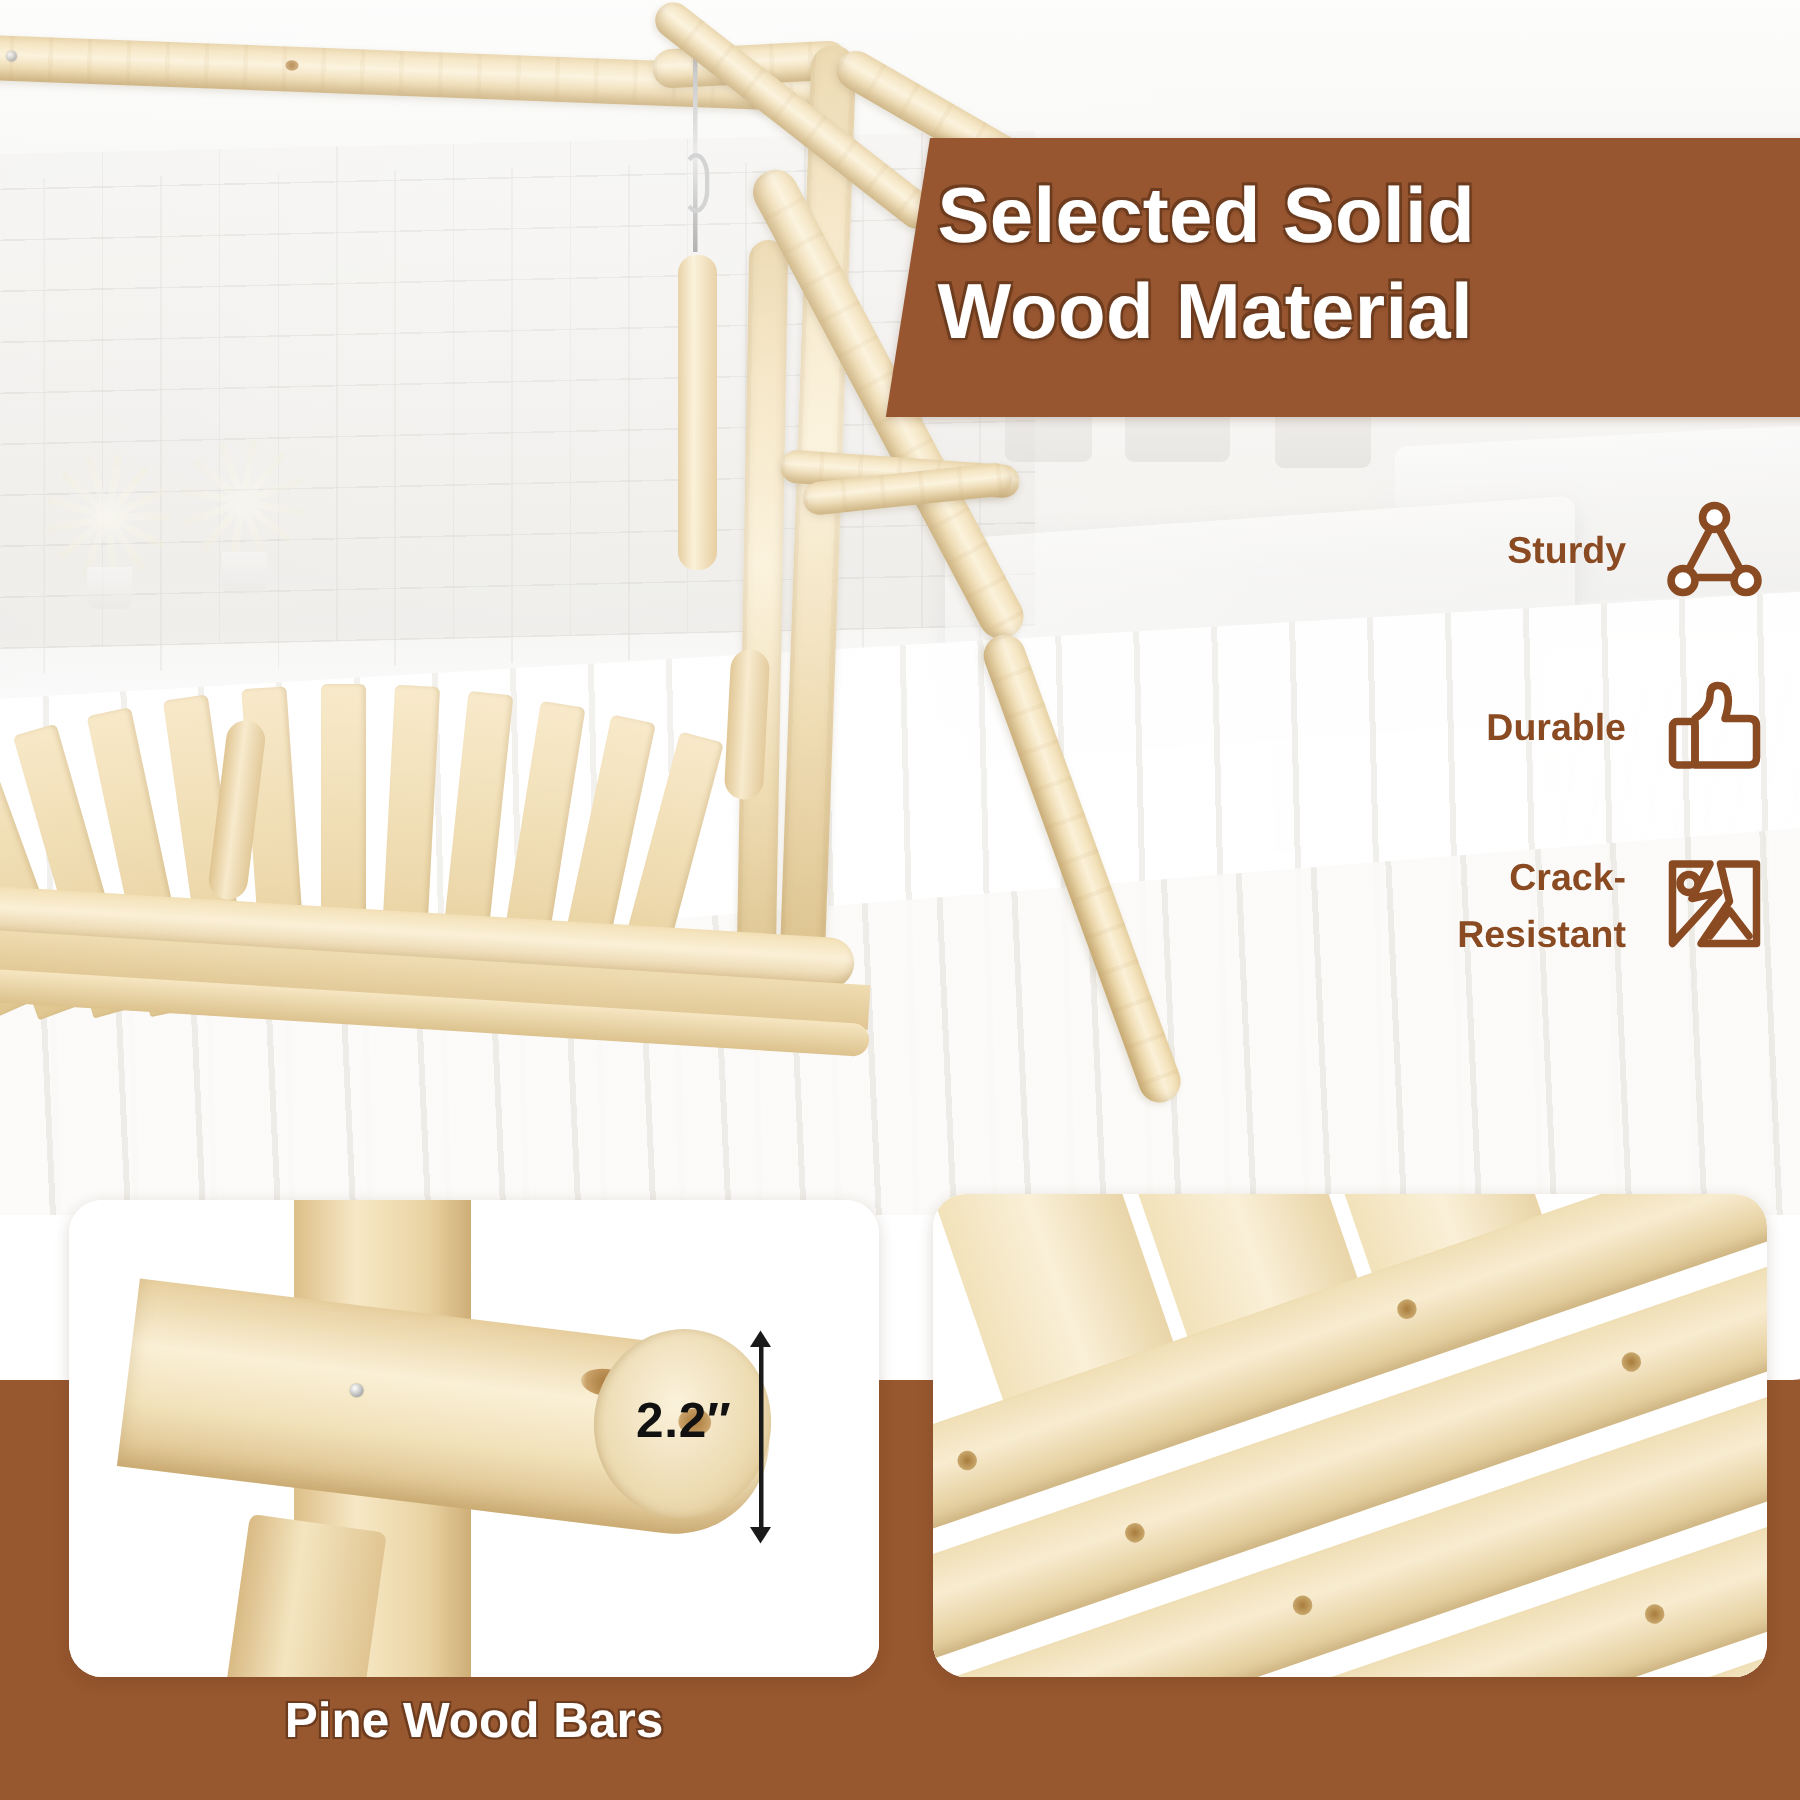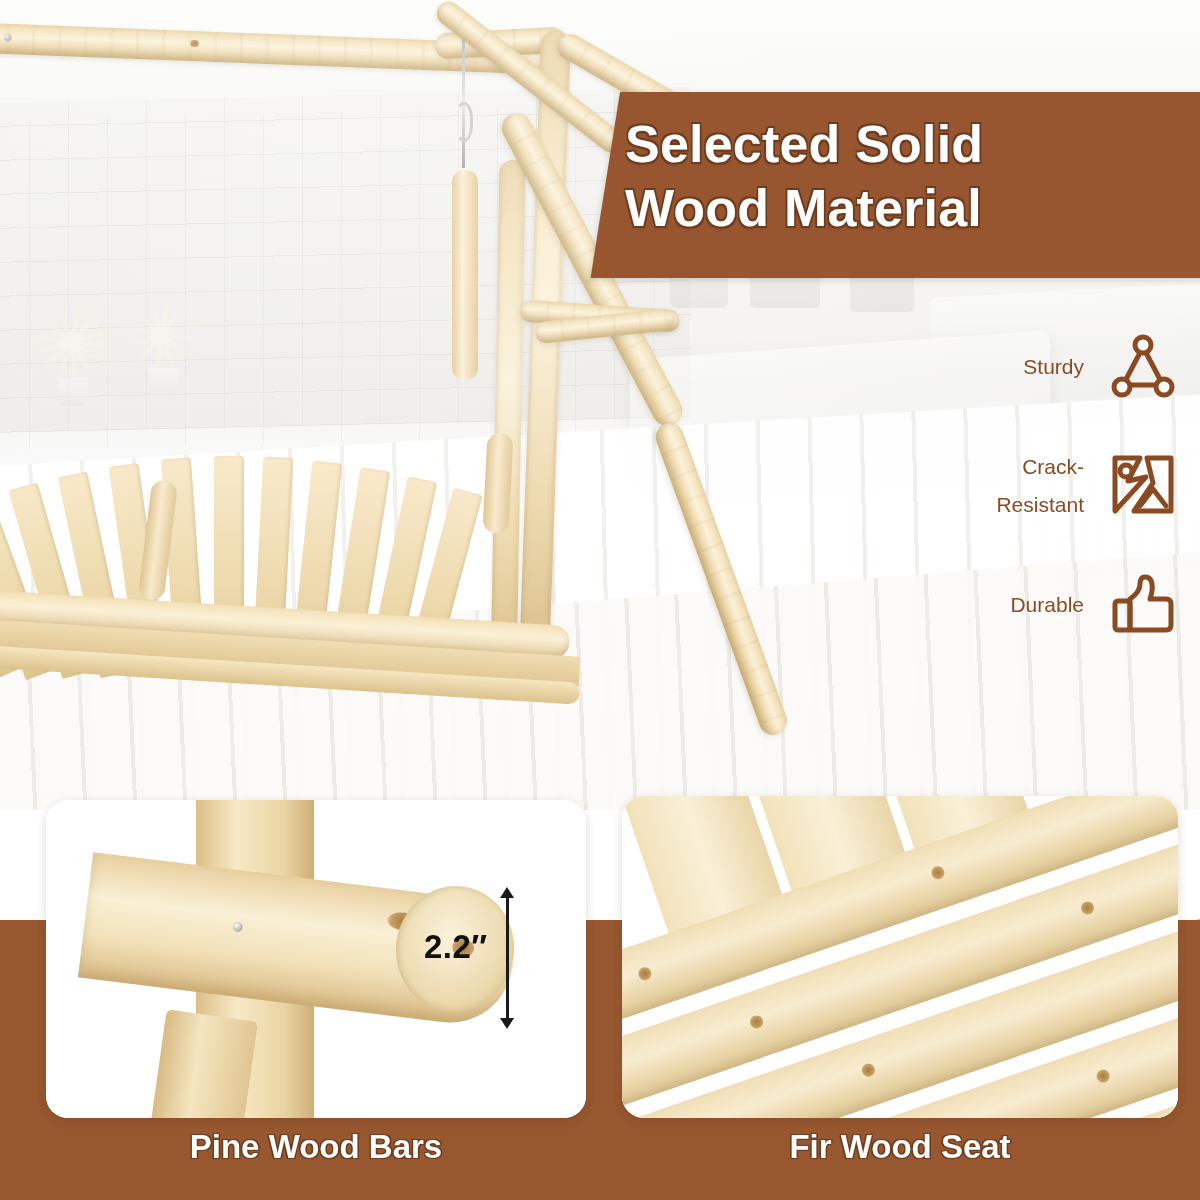--- a/index.html
+++ b/index.html
@@ -160,21 +160,21 @@
   }
 
   
   .features { position:absolute; right:20px; top:330px; width:360px; z-index:8; }
   .feature {
     display:flex; align-items:center; justify-content:flex-end;
     gap:22px; margin-bottom:44px;
   }
   .feature-label {
     color:#8a4a22;
-    font-size:21px; font-weight:normal; line-height:38px;
+    font-size:25px; font-weight:bold; line-height:38px;
     text-align:right;
     text-shadow:0 1px 0 rgba(255,255,255,.55);
   }
   .feature-icon { width:74px; height:74px; flex:0 0 74px; }
   .feature-icon svg { width:100%; height:100%; display:block; }
 
   
   .bottom-brown {
     position:absolute; left:0; bottom:0; width:1200px; height:280px;
     background:#97572F; z-index:4;
@@ -397,45 +397,45 @@
         <svg viewBox="0 0 74 74" fill="none" stroke="#8A4A22" stroke-width="5" stroke-linecap="round" stroke-linejoin="round">
           <path d="M37 17 L57 55 L17 55 Z"></path>
           <circle cx="37" cy="15" r="8" fill="#ffffff"></circle>
           <circle cx="58" cy="57" r="8" fill="#ffffff"></circle>
           <circle cx="16" cy="57" r="8" fill="#ffffff"></circle>
         </svg>
       </div>
     </div>
 
     <div class="feature">
+      <div class="feature-label">Durable</div>
+      <div class="feature-icon">
+        <svg viewBox="0 0 74 74" fill="none" stroke="#8A4A22" stroke-width="5" stroke-linecap="round" stroke-linejoin="round">
+          <path d="M24 31 L24 62 L60 62 Q65 62 65 57 L65 36 Q65 31 60 31 L44 31
+                   Q47 22 46 16 Q45 9 39 9 Q34 9 34 16 Q34 24 24 31 Z"></path>
+          <rect x="9" y="33" width="15" height="29" rx="3"></rect>
+        </svg>
+      </div>
+    </div>
+
+    <div class="feature">
       <div class="feature-label">
         <div>Crack-</div>
         <div>Resistant</div>
       </div>
       <div class="feature-icon">
         <svg viewBox="0 0 74 74" fill="none" stroke="#8A4A22" stroke-width="5" stroke-linecap="round" stroke-linejoin="round">
           <path d="M9 9 L34 9 L22 32 L40 28 L9 62 Z"></path>
           <path d="M41 9 L65 9 L65 62 L28 62 L47 34 Z"></path>
           <circle cx="20" cy="22" r="6"></circle>
           <path d="M34 57 L47 40 L60 57"></path>
         </svg>
       </div>
     </div>
 
-    <div class="feature">
-      <div class="feature-label">Durable</div>
-      <div class="feature-icon">
-        <svg viewBox="0 0 74 74" fill="none" stroke="#8A4A22" stroke-width="5" stroke-linecap="round" stroke-linejoin="round">
-          <path d="M24 31 L24 62 L60 62 Q65 62 65 57 L65 36 Q65 31 60 31 L44 31
-                   Q47 22 46 16 Q45 9 39 9 Q34 9 34 16 Q34 24 24 31 Z"></path>
-          <rect x="9" y="33" width="15" height="29" rx="3"></rect>
-        </svg>
-      </div>
-    </div>
-
   </div>
 
   <div class="bottom-brown">
     <div class="brown-curve-left"></div>
     <div class="brown-curve-right"></div>
   </div>
 
   <div class="card card-left">
     <div class="cl-bg"></div>
     <div class="cl-vertlog"></div>
@@ -472,15 +472,14 @@
         <span class="hole" style="left:300px;"></span>
       </div>
       <div class="cr-slat" style="top:386px;">
         <span class="hole" style="left:520px;"></span>
       </div>
       <div class="cr-slat" style="top:468px;">
         
       </div>
     </div>
   </div>
-  <div class="caption caption-right">Fir Wood Seat</div>
 
 </div>
 
 </body></html>

